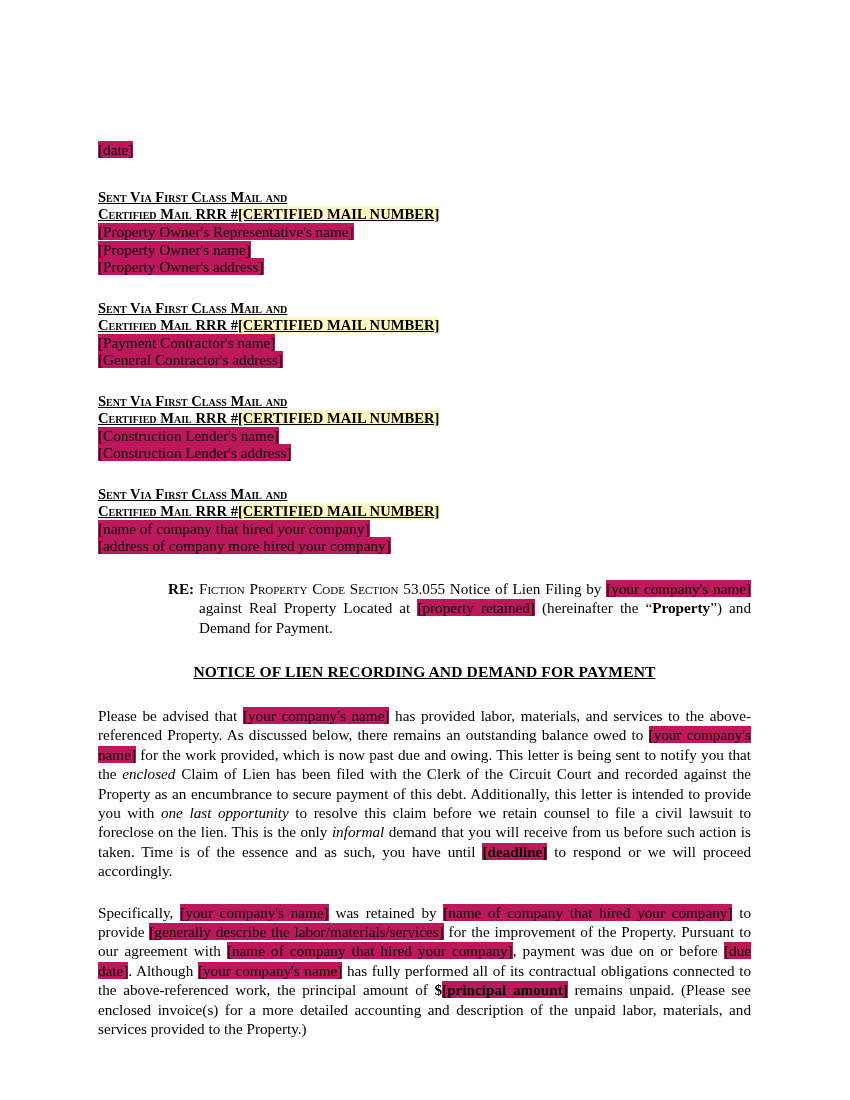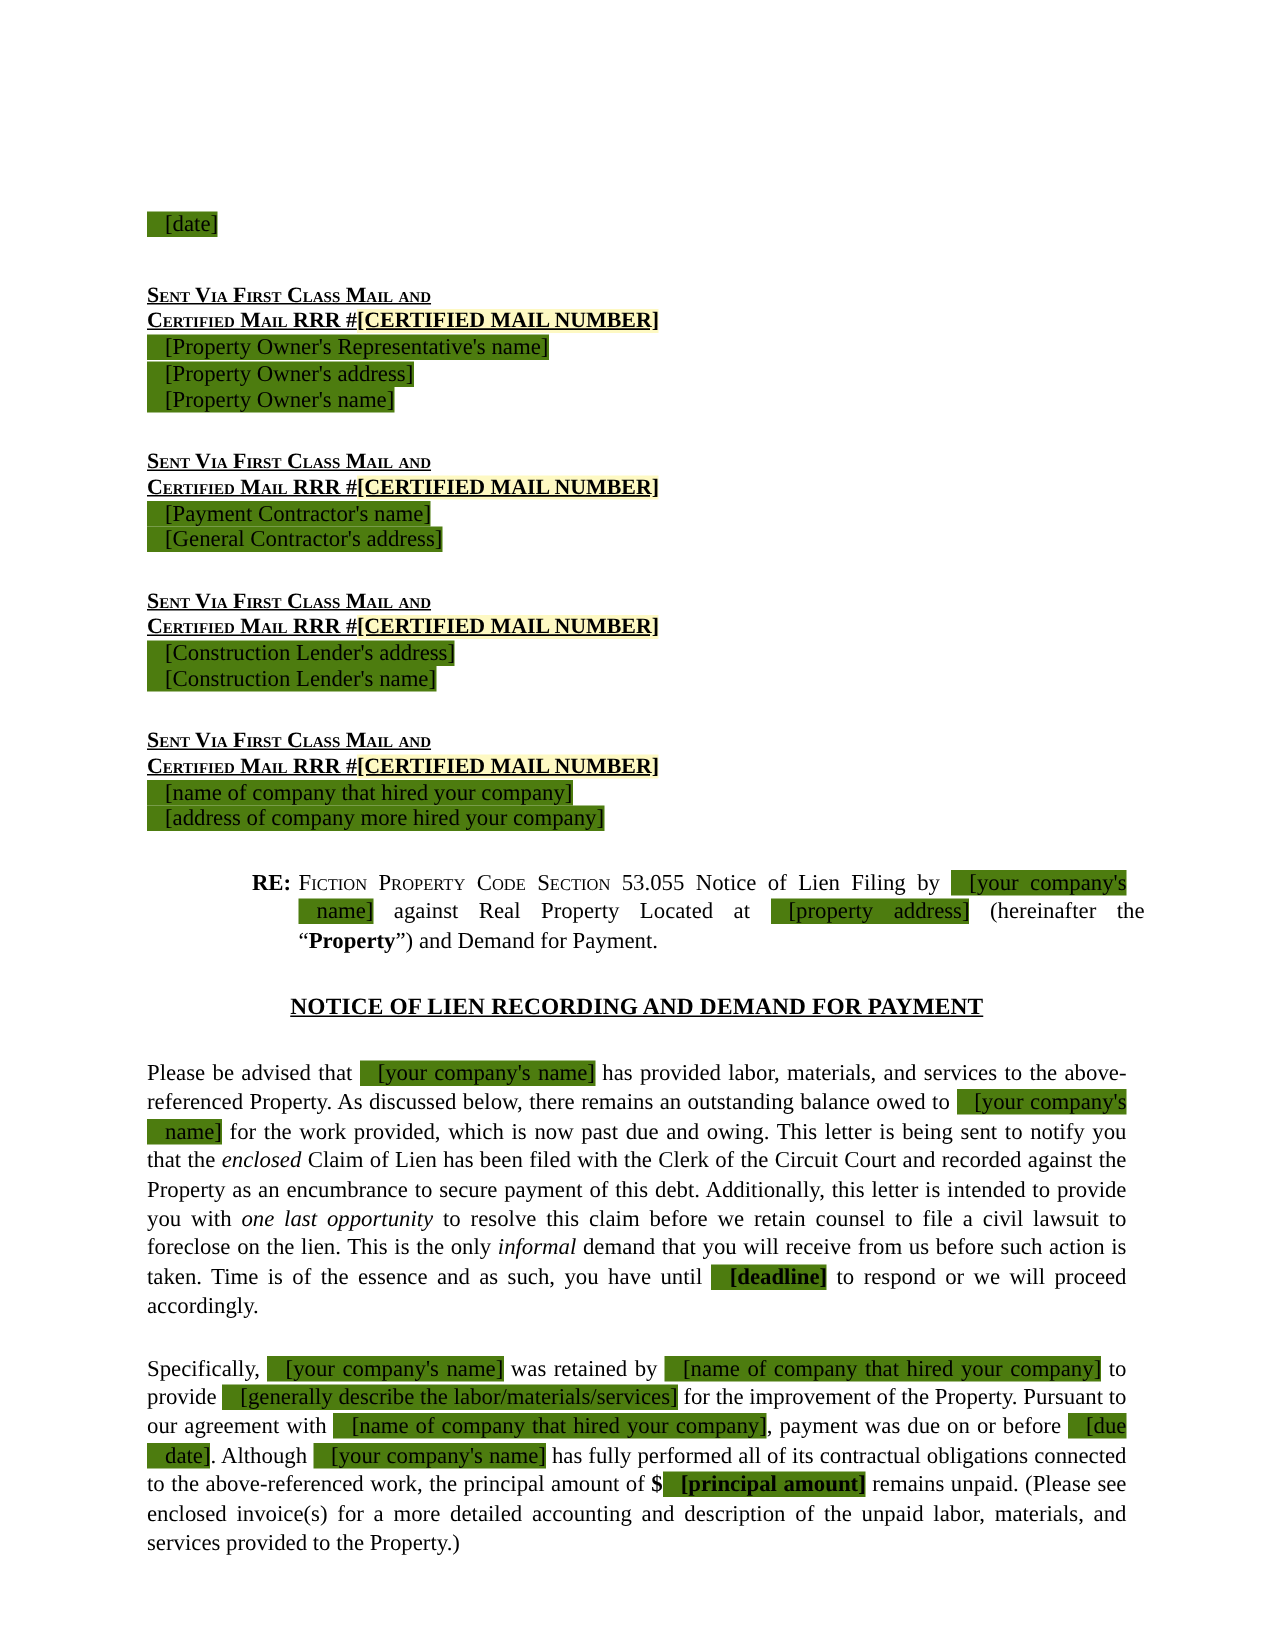--- a/index.html
+++ b/index.html
@@ -24,23 +24,22 @@
     padding: 140px 99px 0 98px;
   }
   .doc-body {
     width: 653px;
     font-size: 15.2px;
     line-height: 19px;
   }
 
   
   .hl {
-    background-color: #4d7c0f;
+    background-color: #be185d;
     box-decoration-break: clone;
-    padding-left: 12px;
     -webkit-box-decoration-break: clone;
   }
 
   
   .date-line {
     margin: 0 0 30px 0;
     font-size: 15.2px;
     line-height: 19px;
   }
 
@@ -130,25 +129,25 @@
       <div class="sent-line">
         <span>Sent Via First Class Mail and</span>
       </div>
       <div class="sent-line">
         <span>Certified Mail RRR #</span><span class="sc-hl">[CERTIFIED MAIL NUMBER]</span>
       </div>
       <div class="addr-line">
         <span class="hl">[Property Owner's Representative's name]</span>
       </div>
       <div class="addr-line">
+        <span class="hl">[Property Owner's name]</span>
+      </div>
+      <div class="addr-line">
         <span class="hl">[Property Owner's address]</span>
       </div>
-      <div class="addr-line">
-        <span class="hl">[Property Owner's name]</span>
-      </div>
     </div>
 
     <div class="addr-block">
       <div class="sent-line">
         <span>Sent Via First Class Mail and</span>
       </div>
       <div class="sent-line">
         <span>Certified Mail RRR #</span><span class="sc-hl">[CERTIFIED MAIL NUMBER]</span>
       </div>
       <div class="addr-line">
@@ -160,45 +159,45 @@
     </div>
 
     <div class="addr-block">
       <div class="sent-line">
         <span>Sent Via First Class Mail and</span>
       </div>
       <div class="sent-line">
         <span>Certified Mail RRR #</span><span class="sc-hl">[CERTIFIED MAIL NUMBER]</span>
       </div>
       <div class="addr-line">
+        <span class="hl">[Construction Lender's name]</span>
+      </div>
+      <div class="addr-line">
         <span class="hl">[Construction Lender's address]</span>
-      </div>
-      <div class="addr-line">
-        <span class="hl">[Construction Lender's name]</span>
       </div>
     </div>
 
     <div class="addr-block">
       <div class="sent-line">
         <span>Sent Via First Class Mail and</span>
       </div>
       <div class="sent-line">
         <span>Certified Mail RRR #</span><span class="sc-hl">[CERTIFIED MAIL NUMBER]</span>
       </div>
       <div class="addr-line">
         <span class="hl">[name of company that hired your company]</span>
       </div>
       <div class="addr-line">
         <span class="hl">[address of company more hired your company]</span>
       </div>
     </div>
 
     <div class="re-block">
       <div class="re-label">RE:</div>
-      <div class="re-text"><span class="smallcaps">Fiction Property Code Section</span> <span>53.055</span><span> Notice of Lien Filing by </span><span class="hl">[your company's name]</span><span> against Real Property Located at </span><span class="hl">[property address]</span><span> (hereinafter the “</span><span class="bold">Property</span><span>”) and Demand for Payment.</span></div>
+      <div class="re-text"><span class="smallcaps">Fiction Property Code Section</span> <span>53.055</span><span> Notice of Lien Filing by </span><span class="hl">[your company's name]</span><span> against Real Property Located at </span><span class="hl">[property retained]</span><span> (hereinafter the “</span><span class="bold">Property</span><span>”) and Demand for Payment.</span></div>
     </div>
 
     <div class="doc-heading">NOTICE OF LIEN RECORDING AND DEMAND FOR PAYMENT</div>
 
     <p class="para first"><span>Please be advised that </span><span class="hl">[your company's name]</span><span> has provided labor, materials, and services to the above-referenced Property.  As discussed below, there remains an outstanding balance owed to </span><span class="hl">[your company's name]</span><span> for the work provided, which is now past due and owing.  This letter is being sent to notify you that the </span><span class="ital">enclosed</span><span> Claim of Lien has been filed with the Clerk of the Circuit Court and recorded against the Property as an encumbrance to secure payment of this debt.  Additionally, this letter is intended to provide you with </span><span class="ital">one last opportunity</span><span> to resolve this claim before we retain counsel to file a civil lawsuit to foreclose on the lien.  This is the only </span><span class="ital">informal</span><span> demand that you will receive from us before such action is taken.  Time is of the essence and as such, you have until </span><span class="hl bold">[deadline]</span><span> to respond or we will proceed accordingly.</span></p>
 
     <p class="para"><span>Specifically, </span><span class="hl">[your company's name]</span><span> was retained by </span><span class="hl">[name of company that hired your company]</span><span> to provide </span><span class="hl">[generally describe the labor/materials/services]</span><span> for the improvement of the Property.  Pursuant to our agreement with </span><span class="hl">[name of company that hired your company]</span><span>, payment was due on or before </span><span class="hl">[due date]</span><span>.  Although </span><span class="hl">[your company's name]</span><span> has fully performed all of its contractual obligations connected to the above-referenced work, the principal amount of </span><span class="bold">$</span><span class="hl bold">[principal amount]</span><span> remains unpaid.  (Please see enclosed invoice(s) for a more detailed accounting and description of the unpaid labor, materials, and services provided to the Property.)</span></p>
 
   </div>
 </div>

